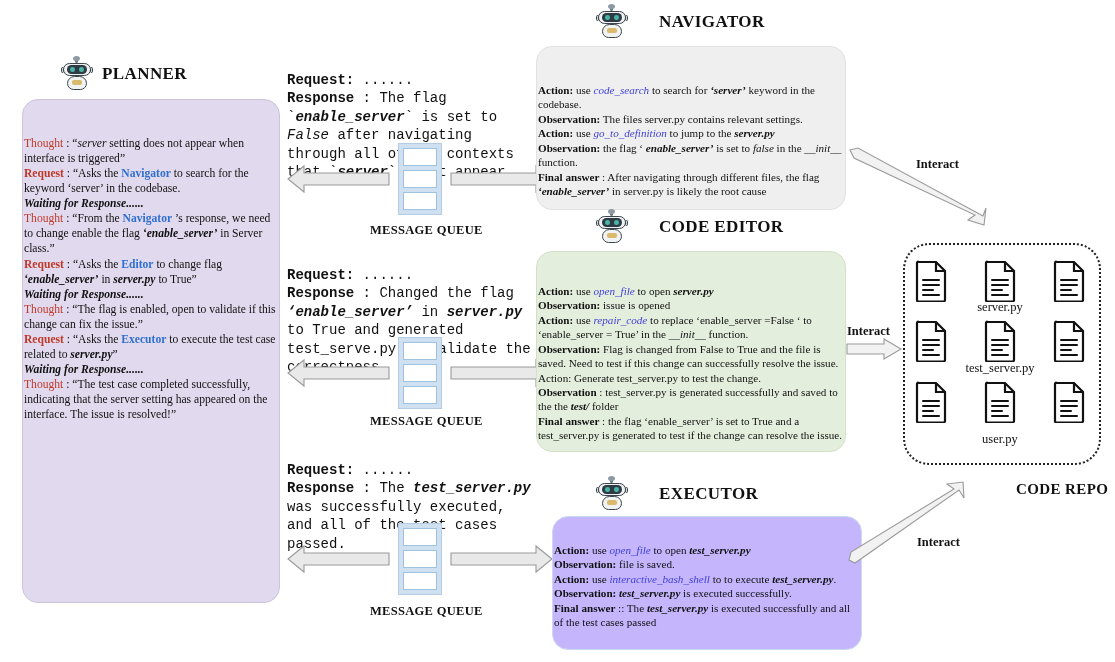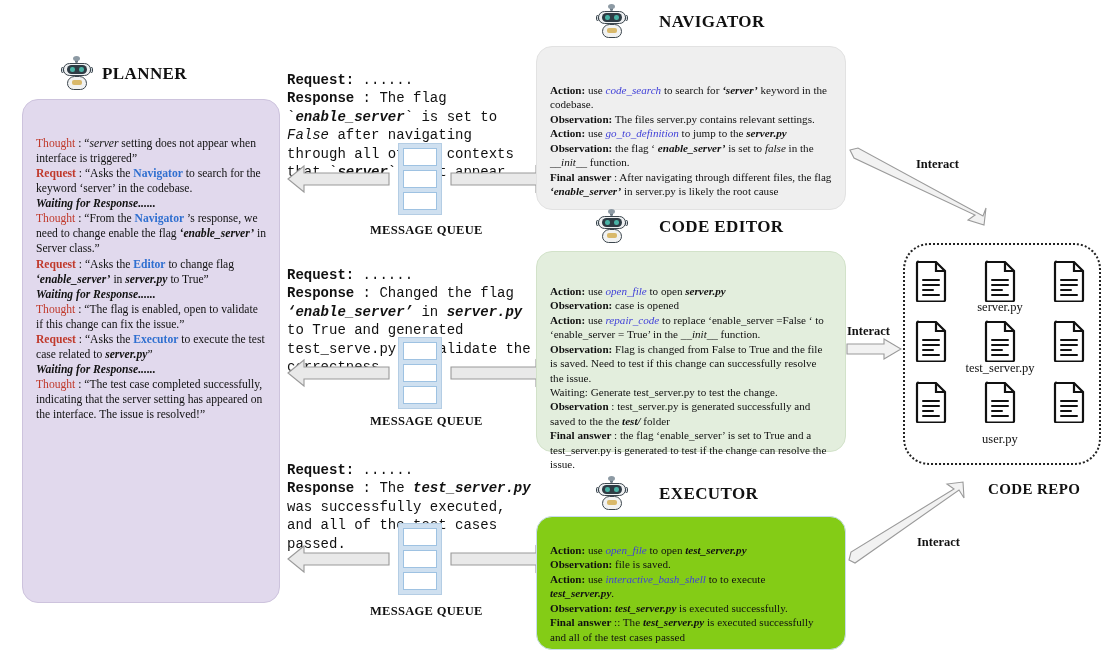--- a/index.html
+++ b/index.html
@@ -18,25 +18,25 @@
   .robot .visor{position:absolute;left:5px;top:7.4px;width:20px;height:8.4px;background:#2e3b44;border-radius:5px;}
   .robot .eye{position:absolute;top:9.2px;width:4.6px;height:4.6px;background:#49b3a6;border-radius:50%;}
   .robot .eye.l{left:8px;} .robot .eye.r{left:17px;}
   .robot .ear{position:absolute;top:8.5px;width:3px;height:6px;background:#cfd6db;border:1.4px solid #3c464e;border-radius:2px;box-sizing:border-box;}
   .robot .ear.l{left:-1px;} .robot .ear.r{left:28px;}
   .robot .body{position:absolute;left:5px;top:18px;width:20px;height:14px;background:#f1f2f2;border:1.6px solid #3c464e;border-radius:9px 9px 8px 8px;box-sizing:border-box;}
   .robot .chest{position:absolute;left:10px;top:22px;width:10px;height:5px;background:#d9b96b;border-radius:2px;}
   .agent-title{font-family:"Liberation Serif", serif;font-weight:bold;font-size:17px;letter-spacing:.4px;color:#111;white-space:nowrap;}
 
   
-  .panel{position:absolute;border-radius:16px;box-sizing:border-box;padding:12px 13px;}
+  .panel{position:absolute;border-radius:16px;box-sizing:border-box;padding:12px 1px;}
   .panel.planner{background:#e1d9ed;border:1px solid #cdc3dd;}
   .panel.navigator{background:#efefef;border:1px solid #e2e2e2;}
   .panel.editor{background:#e3eedd;border:1px solid #d2e2c9;}
-  .panel.executor{background:#84cc16;border:1px solid #c9dcef;}
+  .panel.executor{background:#c4b5fd;border:1px solid #c9dcef;margin-left:16px;}
 
   .ptext{font-family:"Liberation Serif", serif;font-size:11.6px;line-height:1.30;color:#111;}
   .ptext.nav{font-size:11.1px;line-height:1.30;}
   .lbl-thought{color:#c0392b;font-weight:normal;}
   .lbl-request{color:#c0392b;font-weight:bold;}
   .lbl-blue{color:#2f6fd0;font-weight:bold;}
   .bld{font-weight:bold;}
   .ital{font-style:italic;margin-top:24px;}
   .bi{font-weight:bold;font-style:italic;}
   .tool{color:#4141d8;font-style:italic;}
@@ -181,24 +181,24 @@
       <div class="ear r"></div>
     <div class="body"></div>
       <div class="chest"></div>
   </div>
   <div class="agent-title" style="margin-left:22px;">CODE EDITOR</div>
 </div>
 
 <div class="panel editor" style="left:536px;top:251px;width:310px;height:201px;">
   <div class="ptext nav" style="padding-top:20px;">
     <span class="bld">Action:</span><span> use <span class="tool">open_file</span> to open <span class="bi">server.py</span></span><br>
-    <span class="bld">Observation:</span><span> case is opened</span><br>
+    <span class="bld">Observation:</span><span> issue is opened</span><br>
     <span class="bld">Action:</span><span> use <span class="tool">repair_code</span> to replace ‘enable_server =False ‘ to ‘enable_server = True’ in the <span class="ital">__init__</span> function.</span><br>
     <span class="bld">Observation:</span><span> Flag is changed from False to True and the file is saved. Need to test if this change can successfully resolve the issue.</span><br>
-    <span>Waiting: Generate test_server.py to test the change.</span><br>
+    <span>Action: Generate test_server.py to test the change.</span><br>
     <span class="bld">Observation</span><span> : test_server.py is generated successfully and saved to the the <span class="bi">test/</span> folder</span><br>
     <span class="bld">Final answer</span><span> : the flag ‘enable_server’ is set to True and a test_server.py is generated to test if the change can resolve the issue.</span>
   </div>
 </div>
 
 <div class="agent-head" style="left:597px;top:478px;">
   <div class="robot">
     <div class="antenna"></div>
       <div class="antenna-ball"></div>
     <div class="head"></div>
@@ -347,13 +347,13 @@
       <g stroke="#111" stroke-width="2" stroke-linecap="round">
         <line x1="9" y1="20" x2="25" y2="20"></line>
         <line x1="9" y1="25" x2="25" y2="25"></line>
         <line x1="9" y1="30" x2="19" y2="30"></line>
         <line x1="9" y1="35" x2="25" y2="35"></line>
       </g>
     </svg>
 </div>
 <div class="repo-file-label" style="left:960px;top:432px;width:80px;">user.py</div>
 
-<div class="repo-title" style="left:988px;top:481px;">CODE REPO</div>
+<div class="repo-title" style="left:1016px;top:481px;">CODE REPO</div>
 
 </body></html>

